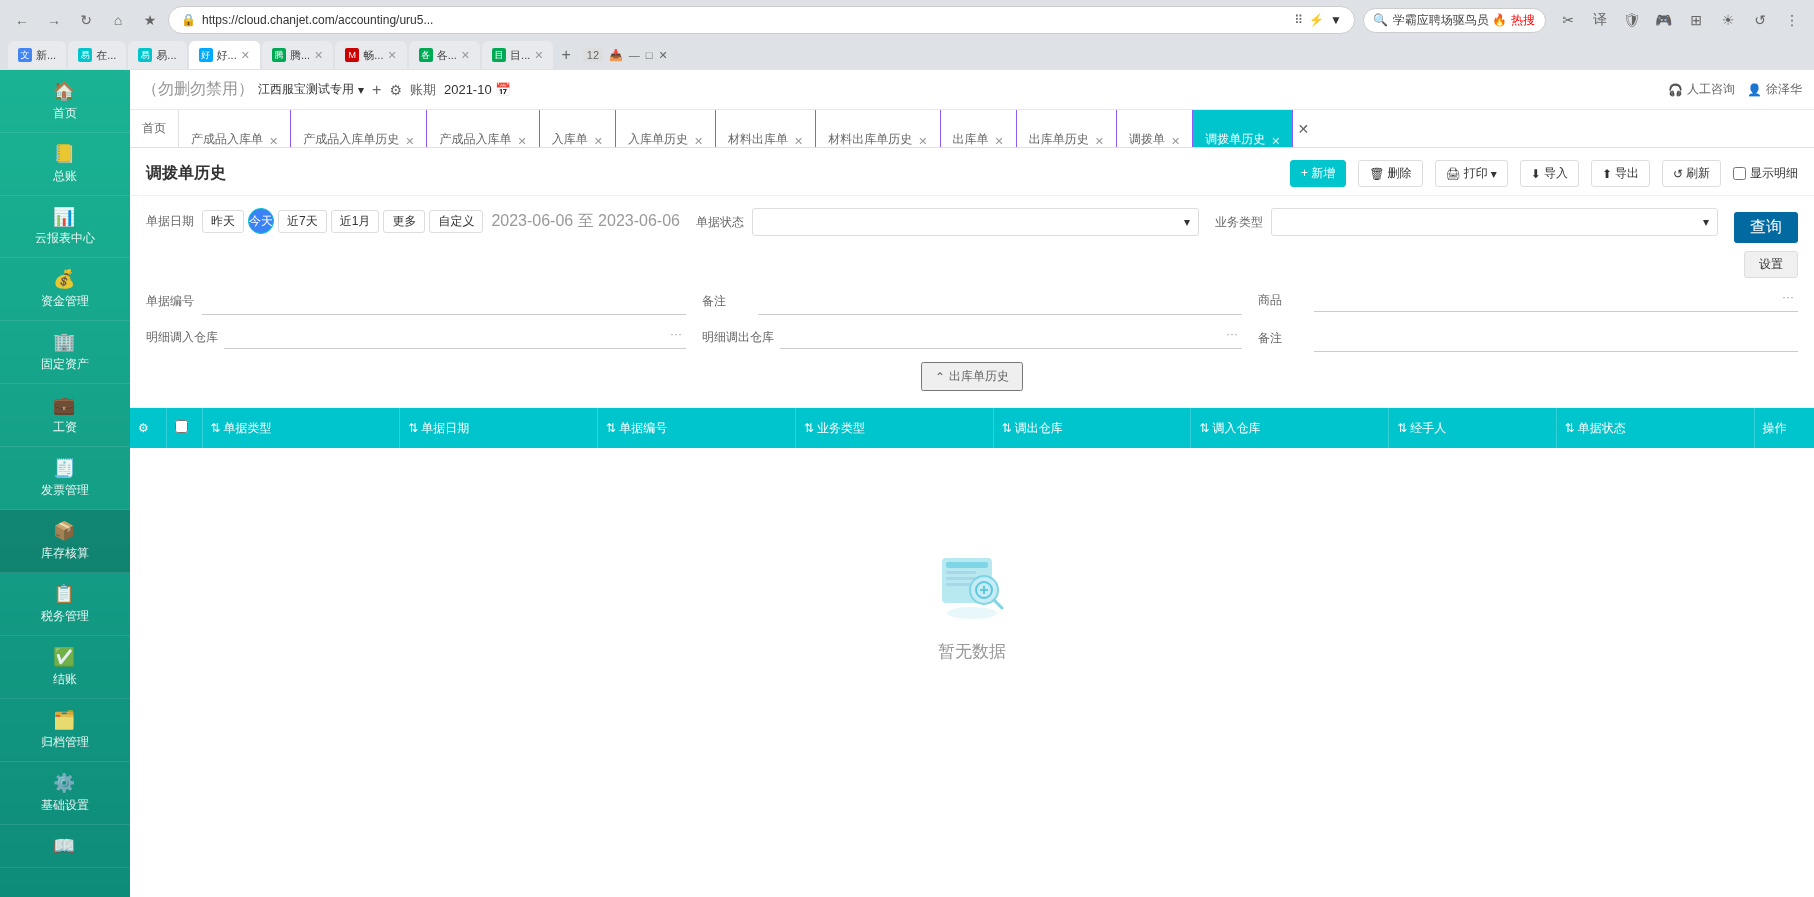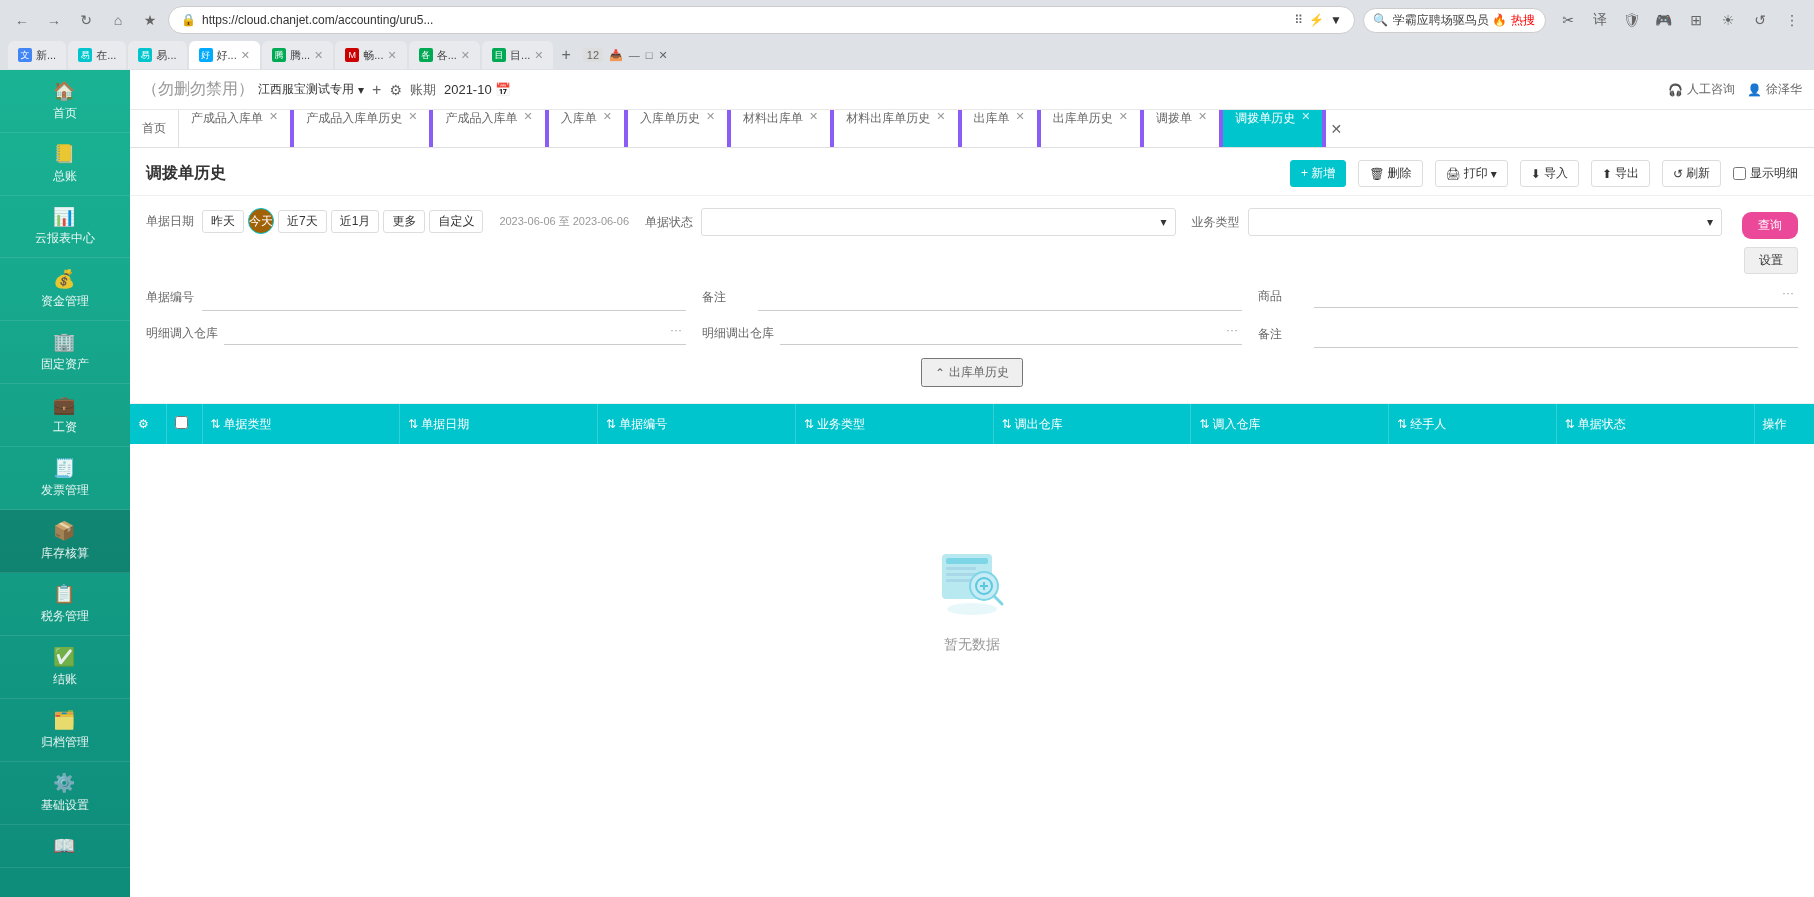--- a/index.html
+++ b/index.html
@@ -165,28 +165,28 @@
       display: flex;
       align-items: center;
       border-bottom: 1px solid #e0e0e0;
       overflow-x: auto;
       flex-shrink: 0;
       height: 38px;
     }
     .tab-bar::-webkit-scrollbar { height: 3px; }
     .page-tab {
       display: flex;
-      align-items: flex-start;
+      align-items: flex-end;
       padding: 0 12px;
       height: 38px;
       font-size: 12px;
       color: #666;
       cursor: pointer;
       white-space: nowrap;
-      border-right: 4px solid #8b5cf6;
+      border-right: 1px solid #8b5cf6;
       gap: 4px;
       flex-shrink: 0;
     }
     .page-tab.active {
       background: #00c5cd;
       color: #fff;
     }
     .page-tab .close-x {
       font-size: 11px;
       color: #999;
@@ -298,23 +298,23 @@
       color: #fff;
       border-radius: 50%;
       width: 24px;
       height: 24px;
       display: flex;
       align-items: center;
       justify-content: center;
       padding: 0;
     }
     .date-range-text {
-      font-size: 11px;
+      font-size: 16px;
       color: #999;
-      margin-left: 12px;
+      margin-left: 4px;
     }
     .filter-select {
       flex: 1;
       border: 1px solid #ddd;
       border-radius: 3px;
       padding: 4px 8px;
       font-size: 12px;
       color: #333;
       background: #fff;
       display: flex;
@@ -391,36 +391,36 @@
       justify-content: center;
       padding: 80px 0;
       color: #999;
     }
     .empty-icon {
       width: 100px;
       height: 100px;
       margin-bottom: 12px;
     }
     .empty-text {
-      font-size: 14px;
+      font-size: 17px;
       color: #999;
     }
 
     
     ::-webkit-scrollbar { width: 6px; height: 6px; }
     ::-webkit-scrollbar-track { background: #f0f0f0; }
     ::-webkit-scrollbar-thumb { background: #ccc; border-radius: 3px; }
 
     .btn-query {
-      background: #ec4899;
+      background: #0369a1;
       color: #fff;
       border: none;
-      border-radius: 9px;
+      border-radius: 3px;
       padding: 5px 16px;
-      font-size: 12px;
+      font-size: 16px;
       cursor: pointer;
       display: block;
       margin-bottom: 4px;
     }
     .btn-settings {
       background: #f0f0f0;
       color: #333;
       border: 1px solid #ddd;
       border-radius: 3px;
       padding: 4px 14px;
@@ -678,21 +678,21 @@
       </div>
 
       <div class="filter-area">
 
         <div class="filter-row">
 
           <div class="filter-group" style="flex:0 0 auto;">
             <span class="filter-label">单据日期</span>
             <div class="filter-date-btns">
               <button class="date-btn">昨天</button>
-              <button class="date-btn active" style="background:#a16207;border-color:#00c5cd;color:#fff;border-radius:50%;width:26px;height:26px;padding:0;display:inline-flex;align-items:center;justify-content:center;">今天</button>
+              <button class="date-btn active" style="background:#3b82f6;border-color:#00c5cd;color:#fff;border-radius:50%;width:26px;height:26px;padding:0;display:inline-flex;align-items:center;justify-content:center;">今天</button>
               <button class="date-btn">近7天</button>
               <button class="date-btn">近1月</button>
               <button class="date-btn">更多</button>
               <button class="date-btn">自定义</button>
               <span class="date-range-text">2023-06-06 至 2023-06-06</span>
             </div>
           </div>
 
           <div class="filter-group" style="flex:1;">
             <span class="filter-label">单据状态</span>

